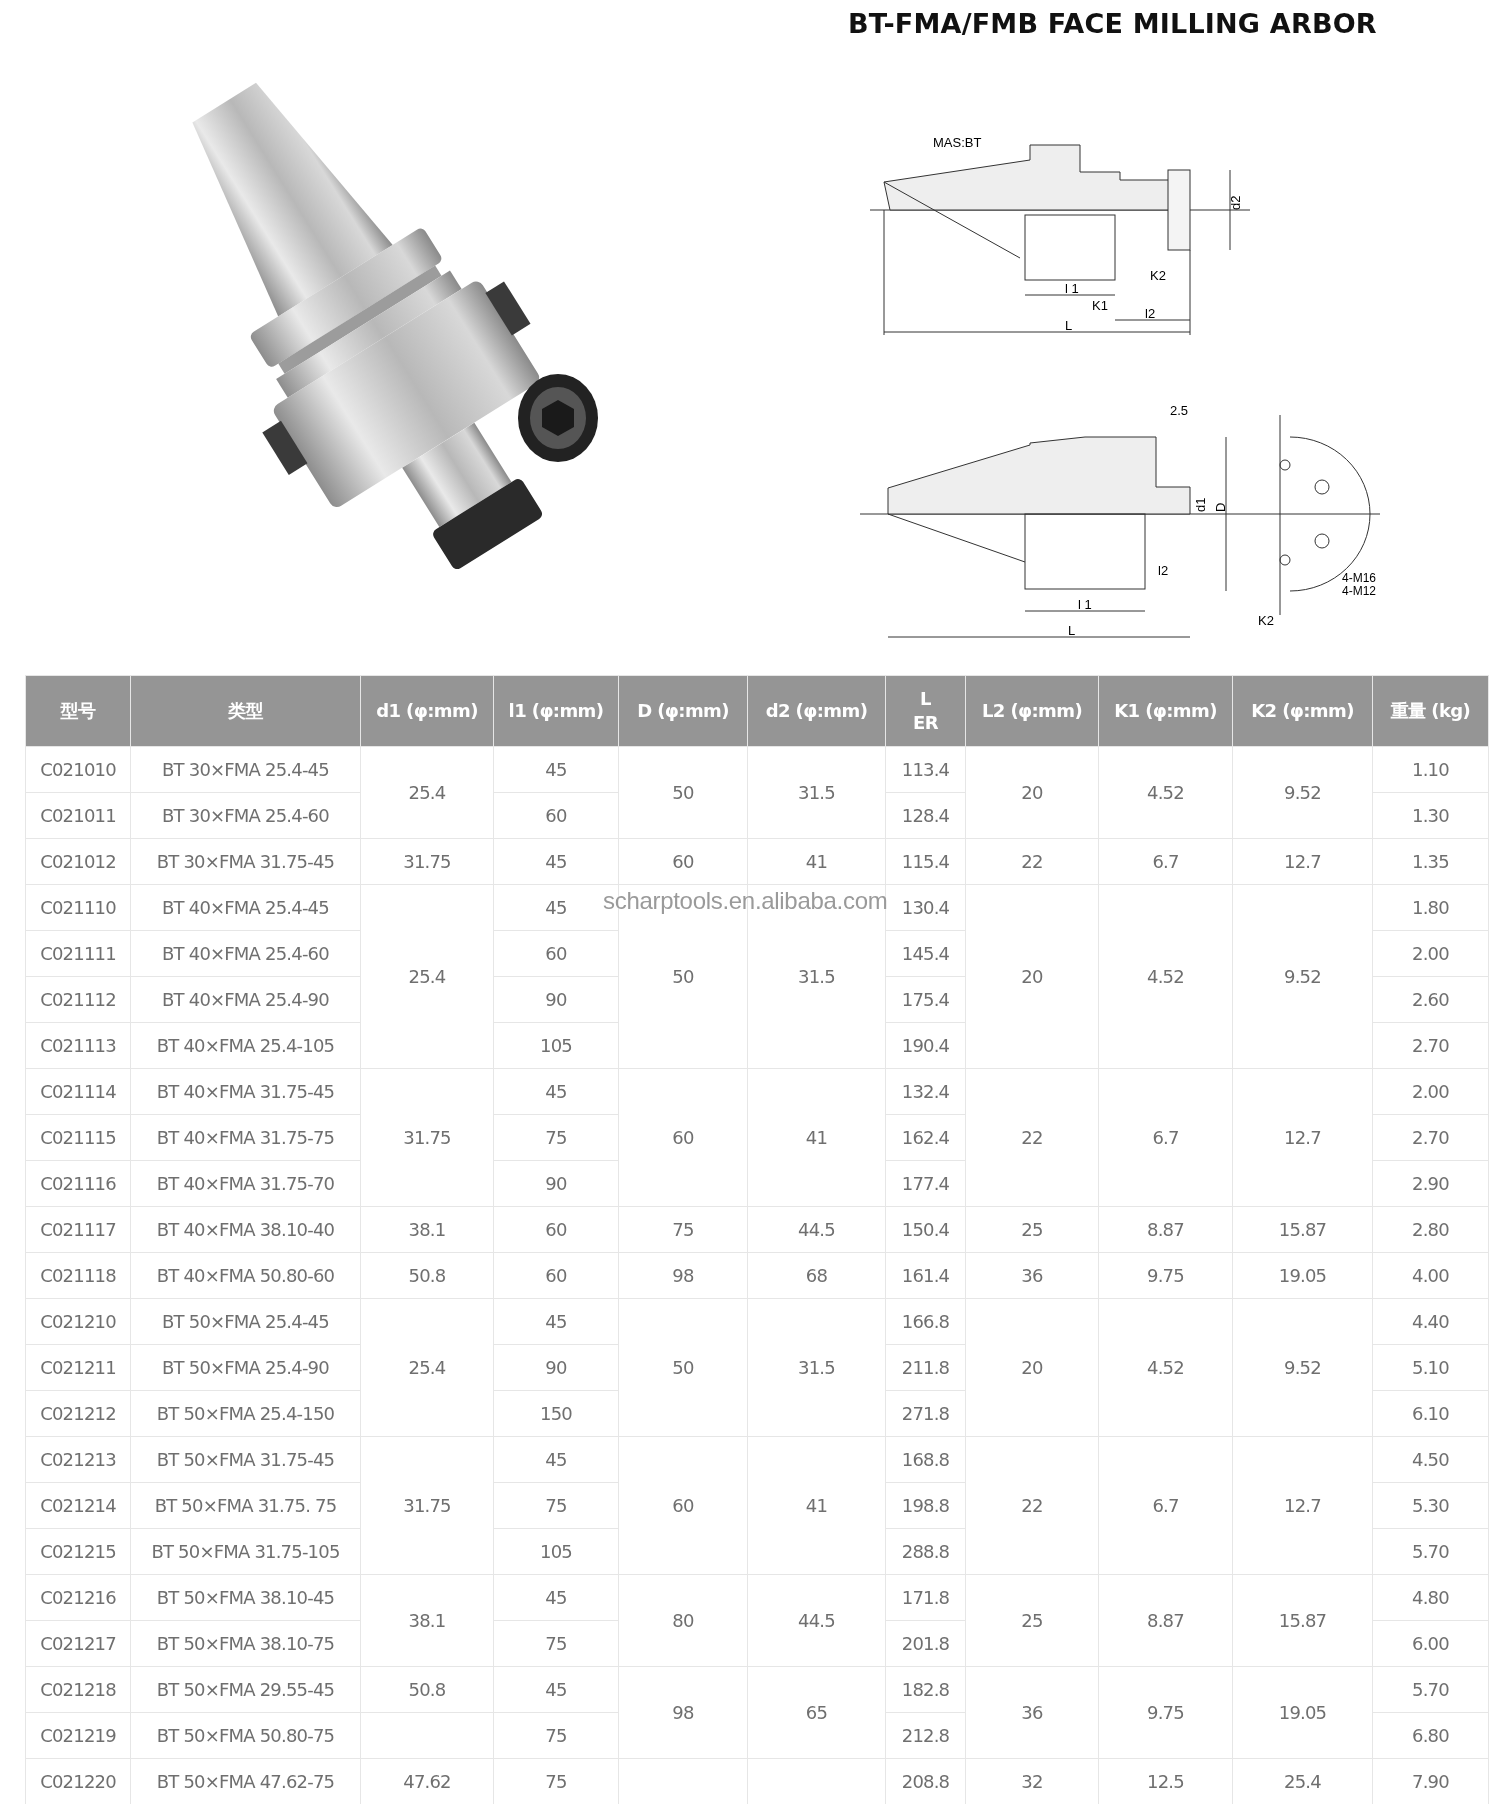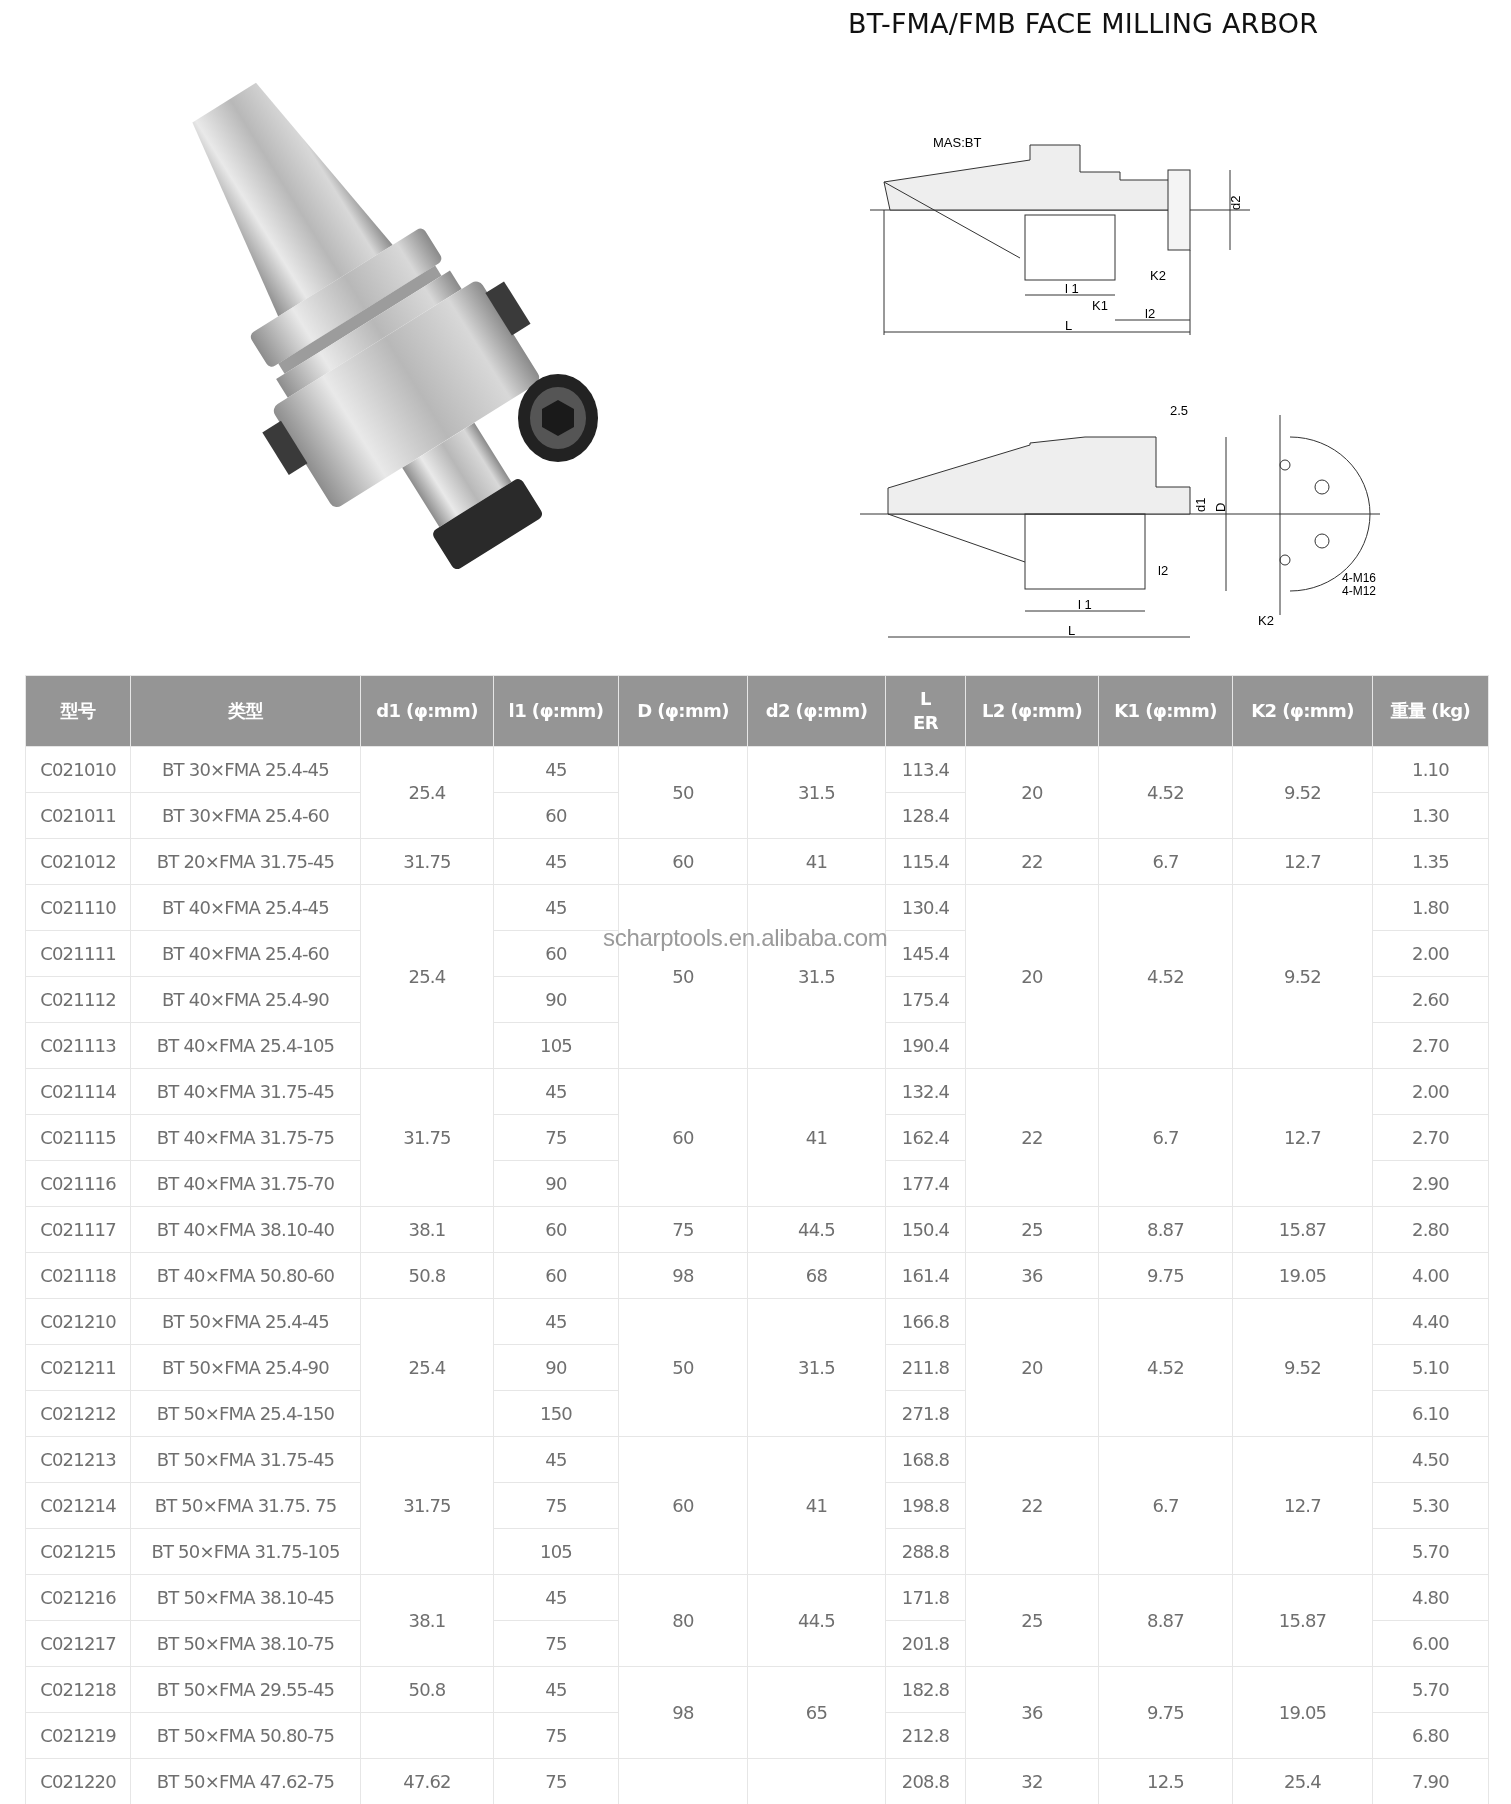--- a/index.html
+++ b/index.html
@@ -1,21 +1,21 @@
 <!DOCTYPE html>
 <html><head>
 <meta charset="utf-8">
 <style>
   html,body{margin:0;padding:0;background:#fff;}
   body{width:1511px;height:1804px;position:relative;overflow:hidden;font-family:"Liberation Sans","DejaVu Sans",sans-serif;}
-  .title{position:absolute;left:848px;top:8px;font-family:"DejaVu Sans",sans-serif;font-weight:normal;font-size:27px;color:#111;letter-spacing:0.2px;}
+  .title{position:absolute;left:848px;top:8px;font-family:"DejaVu Sans",sans-serif;font-weight:bold;font-size:27px;color:#111;letter-spacing:0.2px;}
   .photo{position:absolute;left:60px;top:20px;width:640px;height:560px;}
   .drawing1{position:absolute;left:870px;top:120px;width:380px;height:230px;}
   .drawing2{position:absolute;left:860px;top:395px;width:520px;height:260px;}
-  .watermark{position:absolute;left:603px;top:887px;font-size:24px;color:#9a9a9a;font-family:"Liberation Sans",sans-serif;text-shadow:0 0 2px #fff;z-index:5;letter-spacing:-0.3px;margin-top:37px;}
+  .watermark{position:absolute;left:603px;top:887px;font-size:24px;color:#9a9a9a;font-family:"Liberation Sans",sans-serif;text-shadow:0 0 2px #fff;z-index:5;letter-spacing:-0.3px;}
   table.spec{position:absolute;left:25px;top:675px;border-collapse:collapse;table-layout:fixed;width:1463px;}
   table.spec th{background:#959595;color:#fff;font-weight:bold;font-size:18px;height:70px;border:1px solid #e6e6e6;text-align:center;padding:0;font-family:"DejaVu Sans",sans-serif;letter-spacing:-0.6px;line-height:24px;}
   table.spec td{height:45px;border:1px solid #e6e6e6;text-align:center;font-size:18px;color:#6f6f6f;padding:0;font-family:"DejaVu Sans",sans-serif;letter-spacing:-0.8px;}
 </style>
 </head>
 <body>
 
 <div class="title">BT-FMA/FMB FACE MILLING ARBOR</div>
 
 <svg class="photo" viewBox="0 0 640 560">
@@ -154,21 +154,21 @@
     <tr>
       <td>C021011</td>
       <td>BT 30×FMA 25.4-60</td>
       <td>60</td>
       <td>128.4</td>
       <td>1.30</td>
     </tr>
 
     <tr>
       <td>C021012</td>
-      <td>BT 20×FMA 31.75-45</td>
+      <td>BT 30×FMA 31.75-45</td>
       <td>31.75</td>
       <td>45</td>
       <td>60</td>
       <td>41</td>
       <td>115.4</td>
       <td>22</td>
       <td>6.7</td>
       <td>12.7</td>
       <td>1.35</td>
     </tr>

